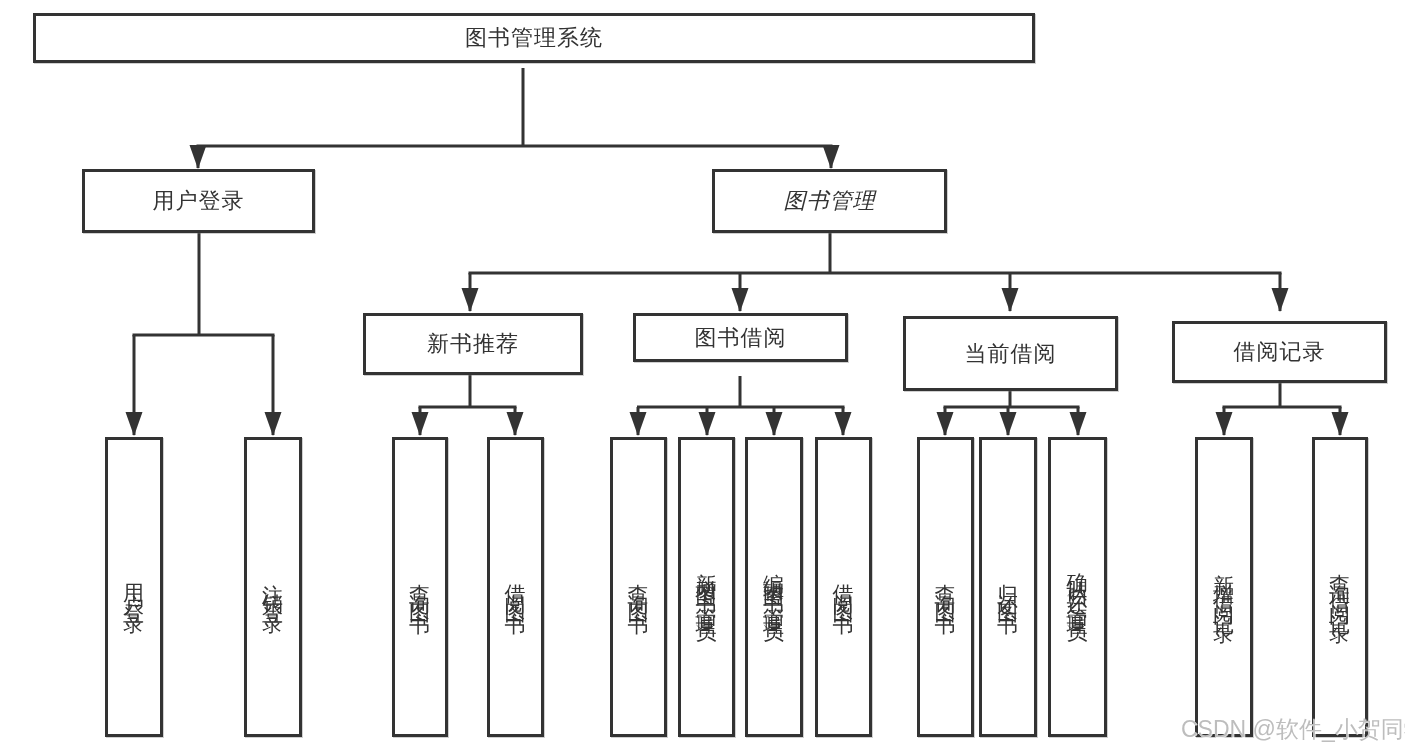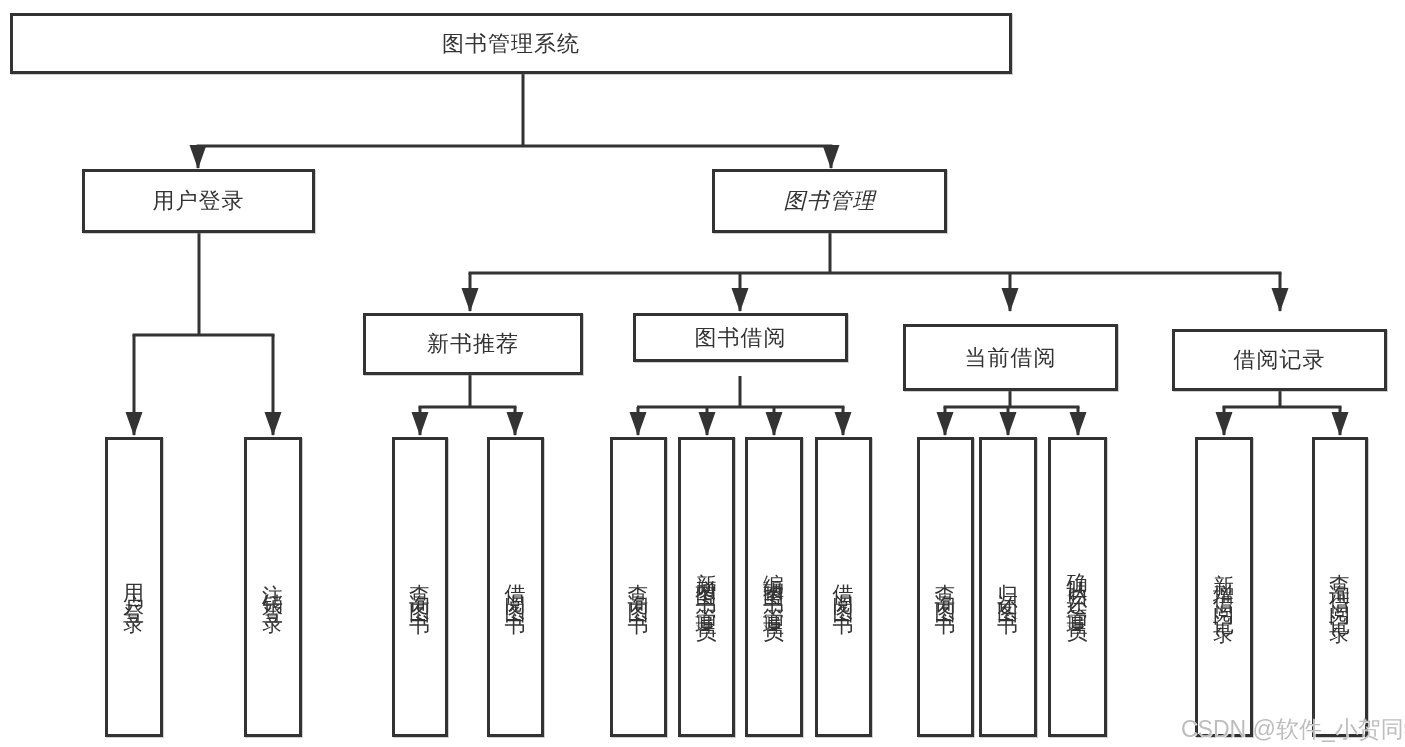--- a/index.html
+++ b/index.html
@@ -94,29 +94,29 @@
     <line x1="945" y1="407" x2="945" y2="435" marker-end="url(#ah)"></line>
     <line x1="1008" y1="407" x2="1008" y2="435" marker-end="url(#ah)"></line>
     <line x1="1078" y1="407" x2="1078" y2="435" marker-end="url(#ah)"></line>
 
     <path d="M1280 375 V407 M1222.5 407 H1341.5"></path>
     <line x1="1224" y1="407" x2="1224" y2="435" marker-end="url(#ah)"></line>
     <line x1="1340" y1="407" x2="1340" y2="435" marker-end="url(#ah)"></line>
   </g>
 </svg>
 
-<div class="hbox" style="left:10px; top:13px; width:1002px; height:61px;">图书管理系统</div>
+<div class="hbox" style="left:33px; top:13px; width:1002px; height:50px;">图书管理系统</div>
 
 <div class="hbox" style="left:82px; top:169px; width:233px; height:64px;">用户登录</div>
 <div class="hbox" style="left:712px; top:169px; width:235px; height:64px;font-style:italic;">图书管理</div>
 
 <div class="hbox" style="left:363px; top:313px; width:220px; height:62px;">新书推荐</div>
 <div class="hbox" style="left:633px; top:313px; width:215px; height:49px;">图书借阅</div>
-<div class="hbox" style="left:903px; top:324px; width:215px; height:67px;">当前借阅</div>
-<div class="hbox" style="left:1172px; top:329px; width:215px; height:62px;">借阅记录</div>
+<div class="hbox" style="left:903px; top:316px; width:215px; height:75px;">当前借阅</div>
+<div class="hbox" style="left:1172px; top:321px; width:215px; height:62px;">借阅记录</div>
 
 <div class="vbox" style="left:105px; width:58px;">
   <span class="vtext">用户登录</span>
 </div>
 <div class="vbox" style="left:244px; width:58px;">
   <span class="vtext">注销登录</span>
 </div>
 
 <div class="vbox" style="left:392px; width:56px;">
   <span class="vtext">查询图书</span>

